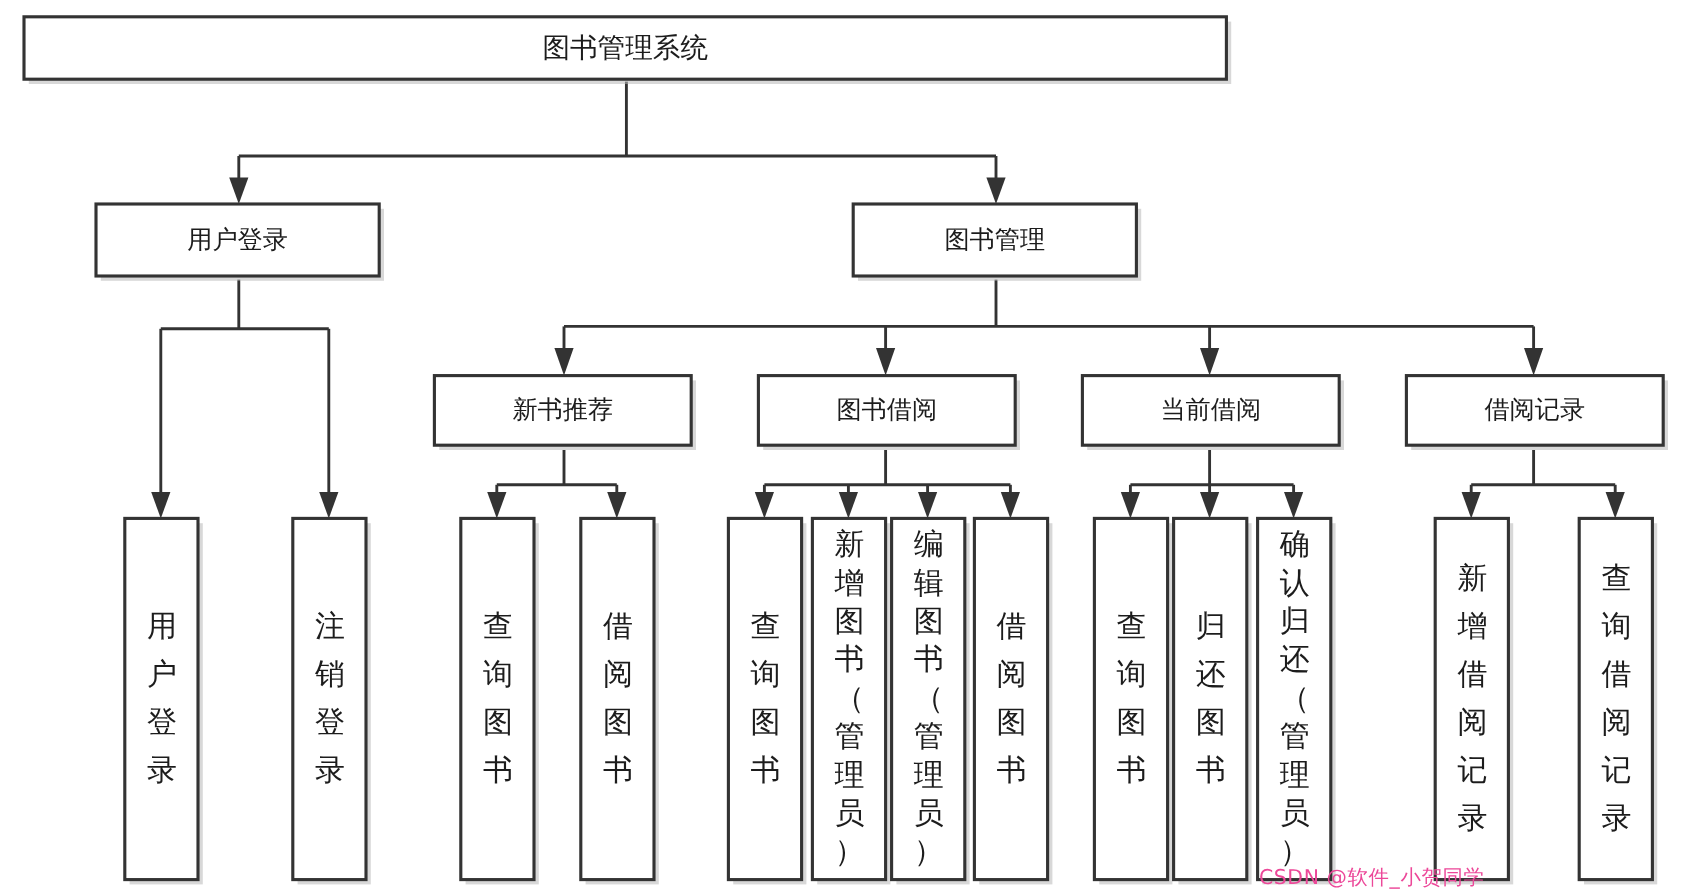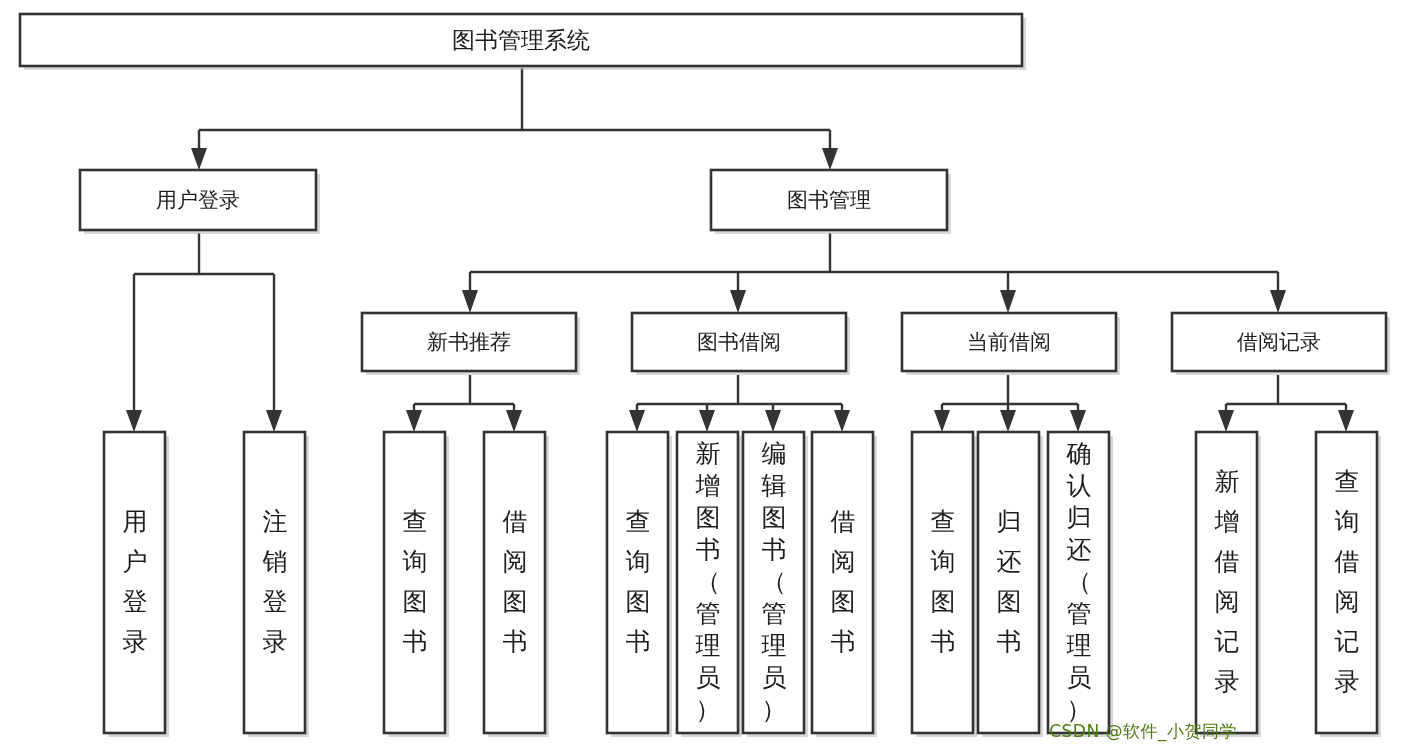--- a/index.html
+++ b/index.html
@@ -28,21 +28,21 @@
     font-family:"DejaVu Sans","Liberation Sans",sans-serif;
     fill:#1c1c1c;
     font-size:25px;
     text-anchor:middle;
   }
   .watermark{
     position:absolute;
     right:6px;bottom:4px;
     font-family:"DejaVu Sans","Liberation Sans",sans-serif;
     font-size:17px;
-    color:#4d7c0f;
+    color:#ec4899;
     letter-spacing:.5px;
     white-space:nowrap;
     user-select:none;
   }
 </style>
 </head>
 <body>
 
 <div id="diagram-root">
 

